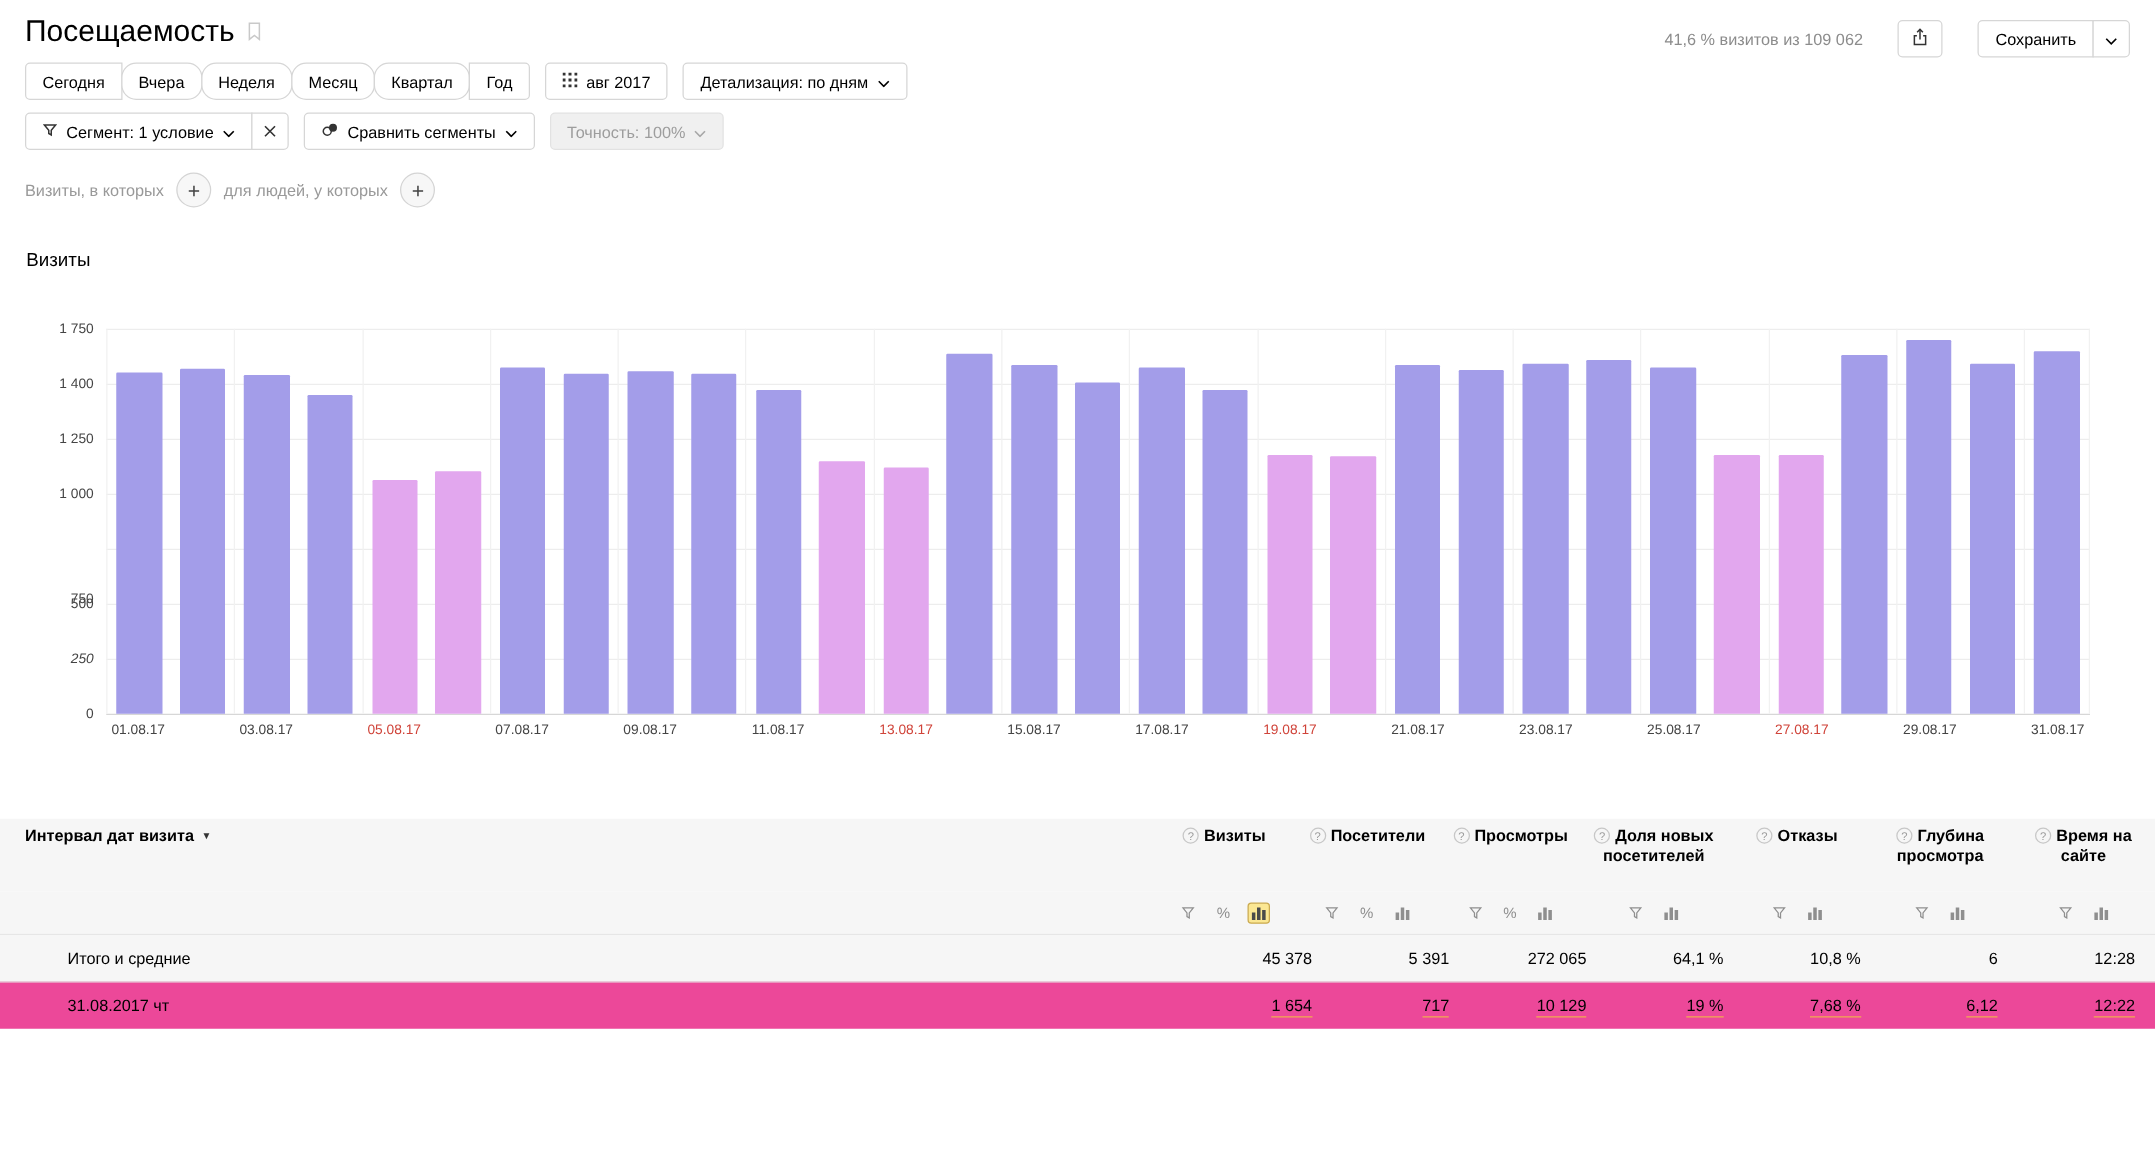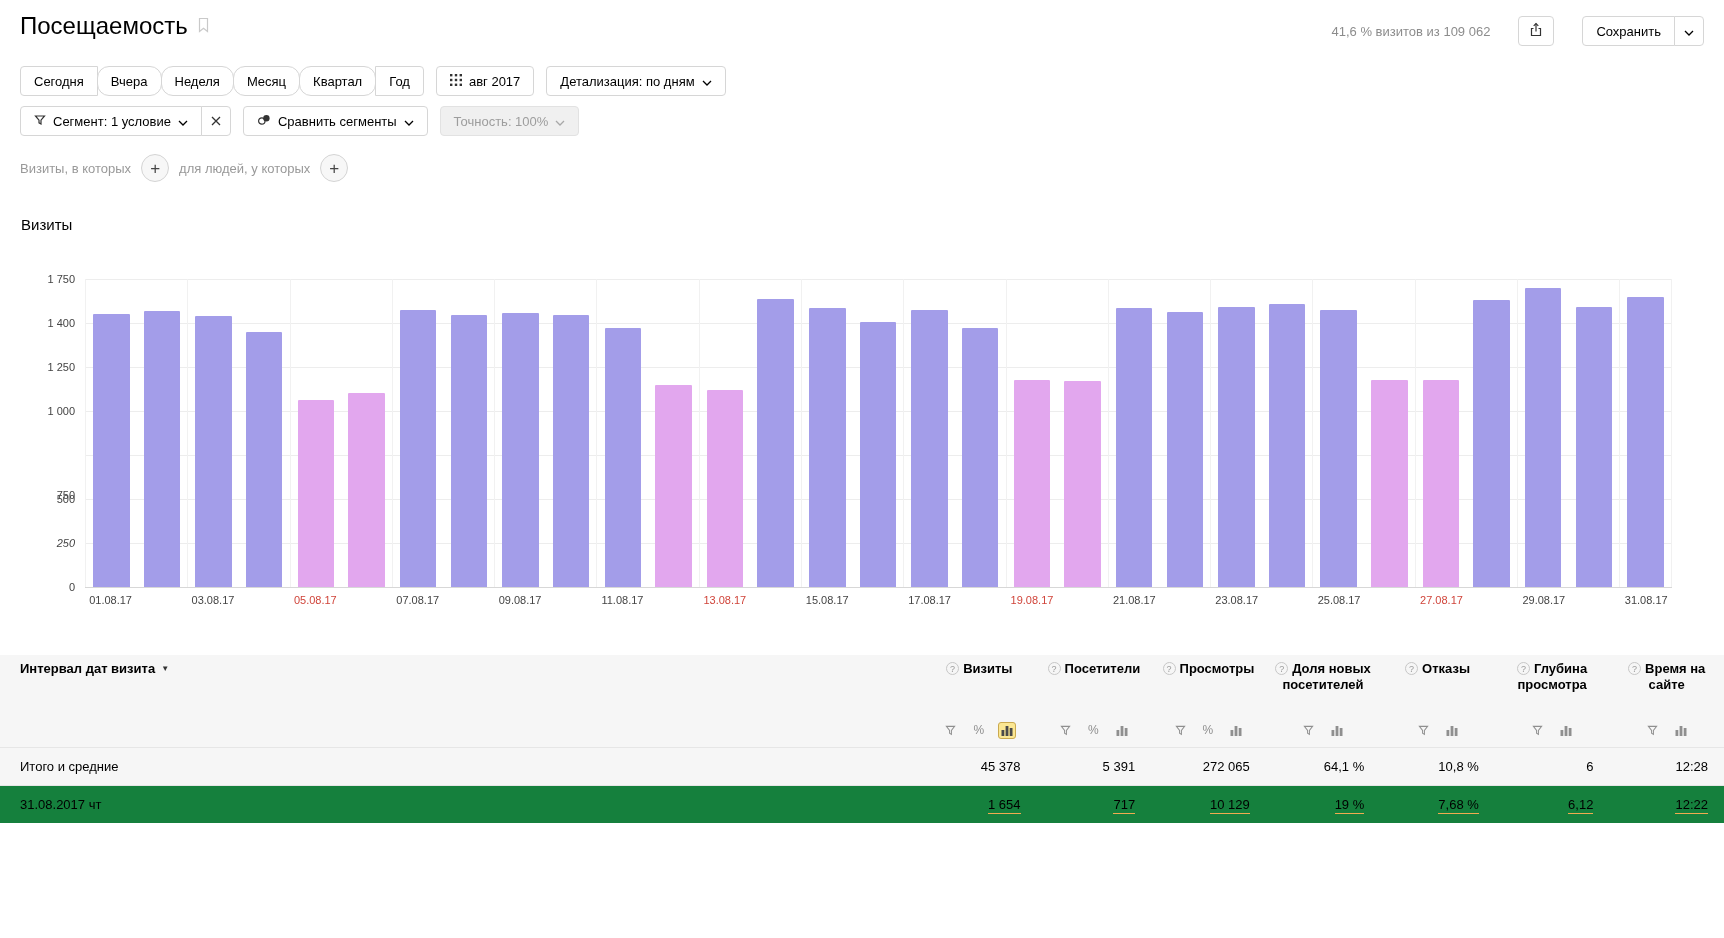--- a/index.html
+++ b/index.html
@@ -20,21 +20,21 @@
     border-radius: 4px; font-size: 13px; font-family: inherit; cursor: pointer; white-space: nowrap;
   }
   .btn.icon-only { padding: 0 9px; }
   .group { display: inline-flex; }
   .group > .btn { border-radius: 12px; margin-left: -1px; }
   .group > .btn:first-child { border-radius: 4px 0 0 4px; margin-left: 0; }
   .group > .btn:last-child { border-radius: 0 4px 4px 0; }
   .btn.disabled { background: #f0f0f0; border-color: #e2e2e2; color: #9d9d9d; cursor: default; }
   
   .row { display: flex; align-items: center; gap: 12px; padding: 0 20px; }
-  .row-periods { margin-top: 20px; }
+  .row-periods { margin-top: 4px; }
   .row-segments { margin-top: 10px; }
   .row-filters { margin-top: 18px; gap: 10px; }
   .muted { color: #999; }
   .chip {
     display: inline-flex; align-items: center; gap: 5px;
     background: #dde8fb; border-radius: 15px; height: 28px; padding: 0 11px; cursor: default;
   }
   .chip .chip-link { color: #3b67c6; cursor: pointer; }
   .chip .chip-x { color: #7d90b5; cursor: pointer; font-size: 14px; margin-left: 3px; }
   .plus-btn {
@@ -72,23 +72,23 @@
   .qmark {
     display: inline-block; width: 13px; height: 13px; border: 1px solid #c7c7c7; border-radius: 50%;
     color: #9a9a9a; font-size: 9px; line-height: 12px; text-align: center; font-weight: normal;
     margin-right: 4px; vertical-align: 1px; cursor: pointer;
   }
   .icons-row { background: #f6f6f6; height: 34px; align-items: center; }
   .metric-icons { display: flex; justify-content: center; align-items: center; gap: 11px; }
   .icon-btn { display: inline-flex; align-items: center; justify-content: center; cursor: pointer; padding: 2px; border: 1px solid transparent; border-radius: 3px; }
   .icon-btn.active { background: #fbe793; border-color: #caa94f; }
   .pct { color: #8f8f8f; font-size: 12px; line-height: 1; }
-  .trow { align-items: center; border-top: 1px solid #e6e6e6; height: 38px; }
+  .trow { align-items: center; border-top: 1px solid #e6e6e6; height: 38px; padding-left: 34px; }
   .trow.summary { background: #f6f6f6; }
-  .trow.data { background: #15803d; gap: 32px; }
+  .trow.data { background: #ec4899; gap: 32px; }
   .row-label { padding-left: 20px; }
   .cell { text-align: right; padding-right: 16px; }
   .vlink { border-bottom: 1px solid #f0ab50; padding-bottom: 1px; cursor: pointer; }
 </style>
 </head>
 <body>
 
 <div class="topbar">
   <div class="title-wrap">
     <h1>Посещаемость</h1>

